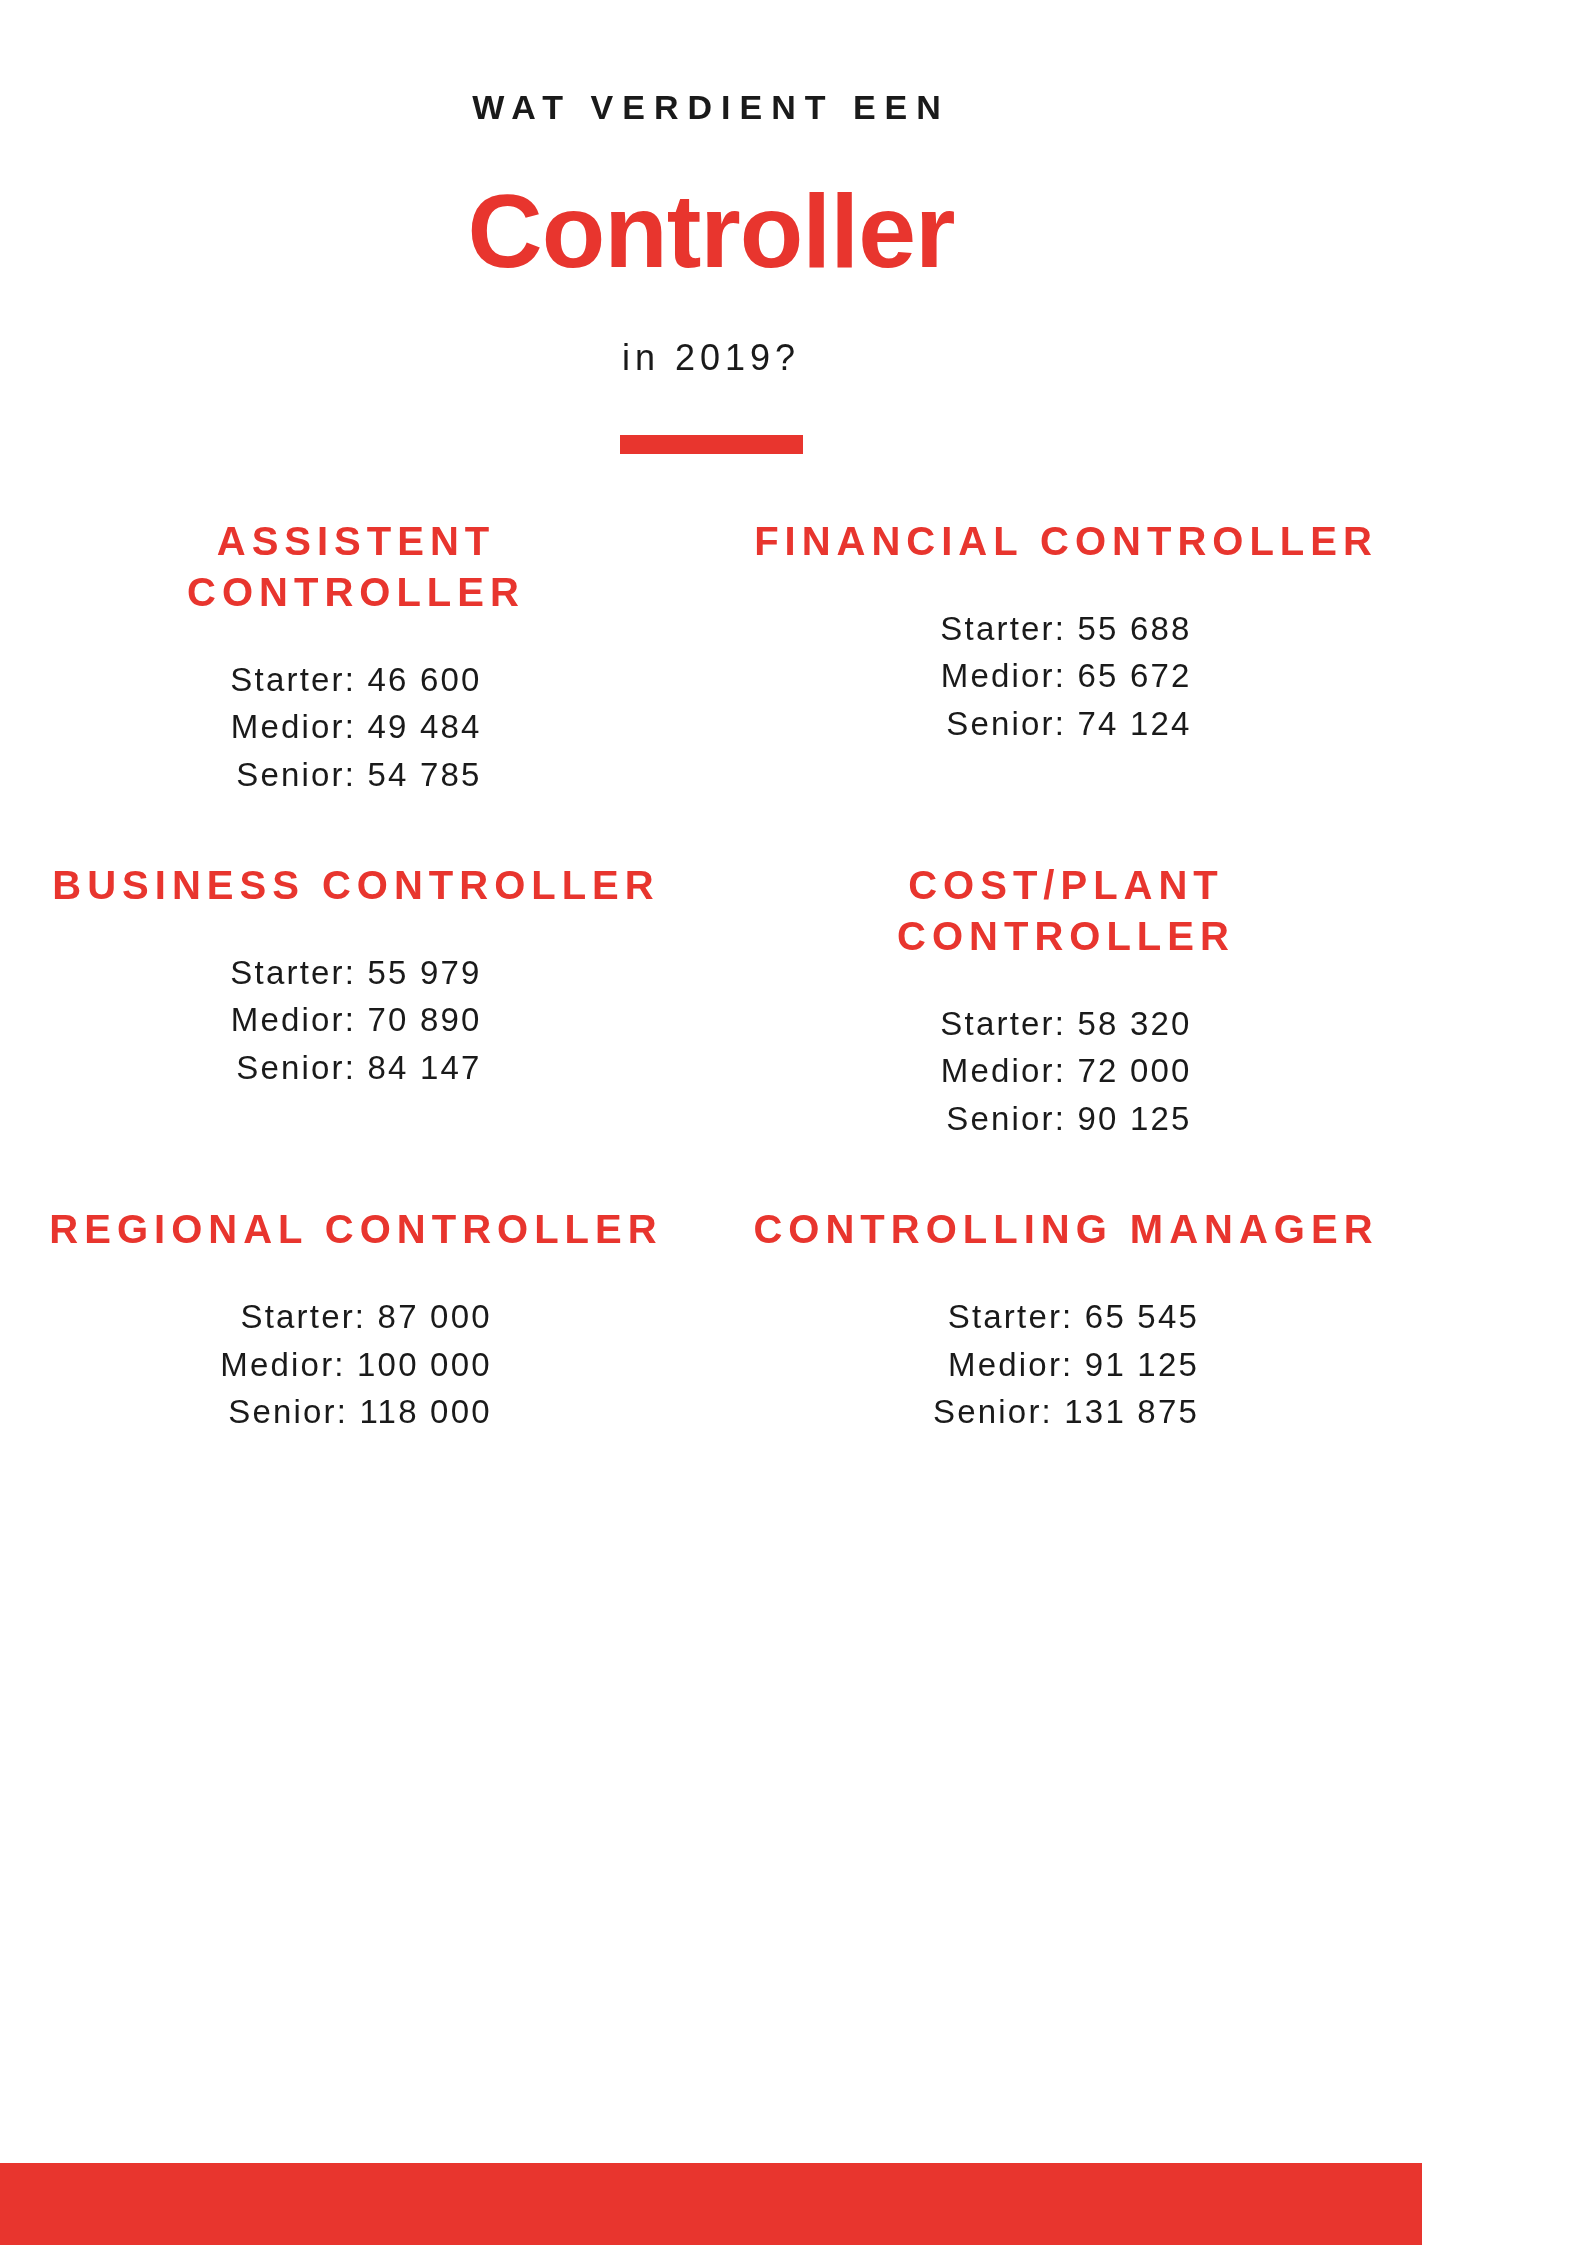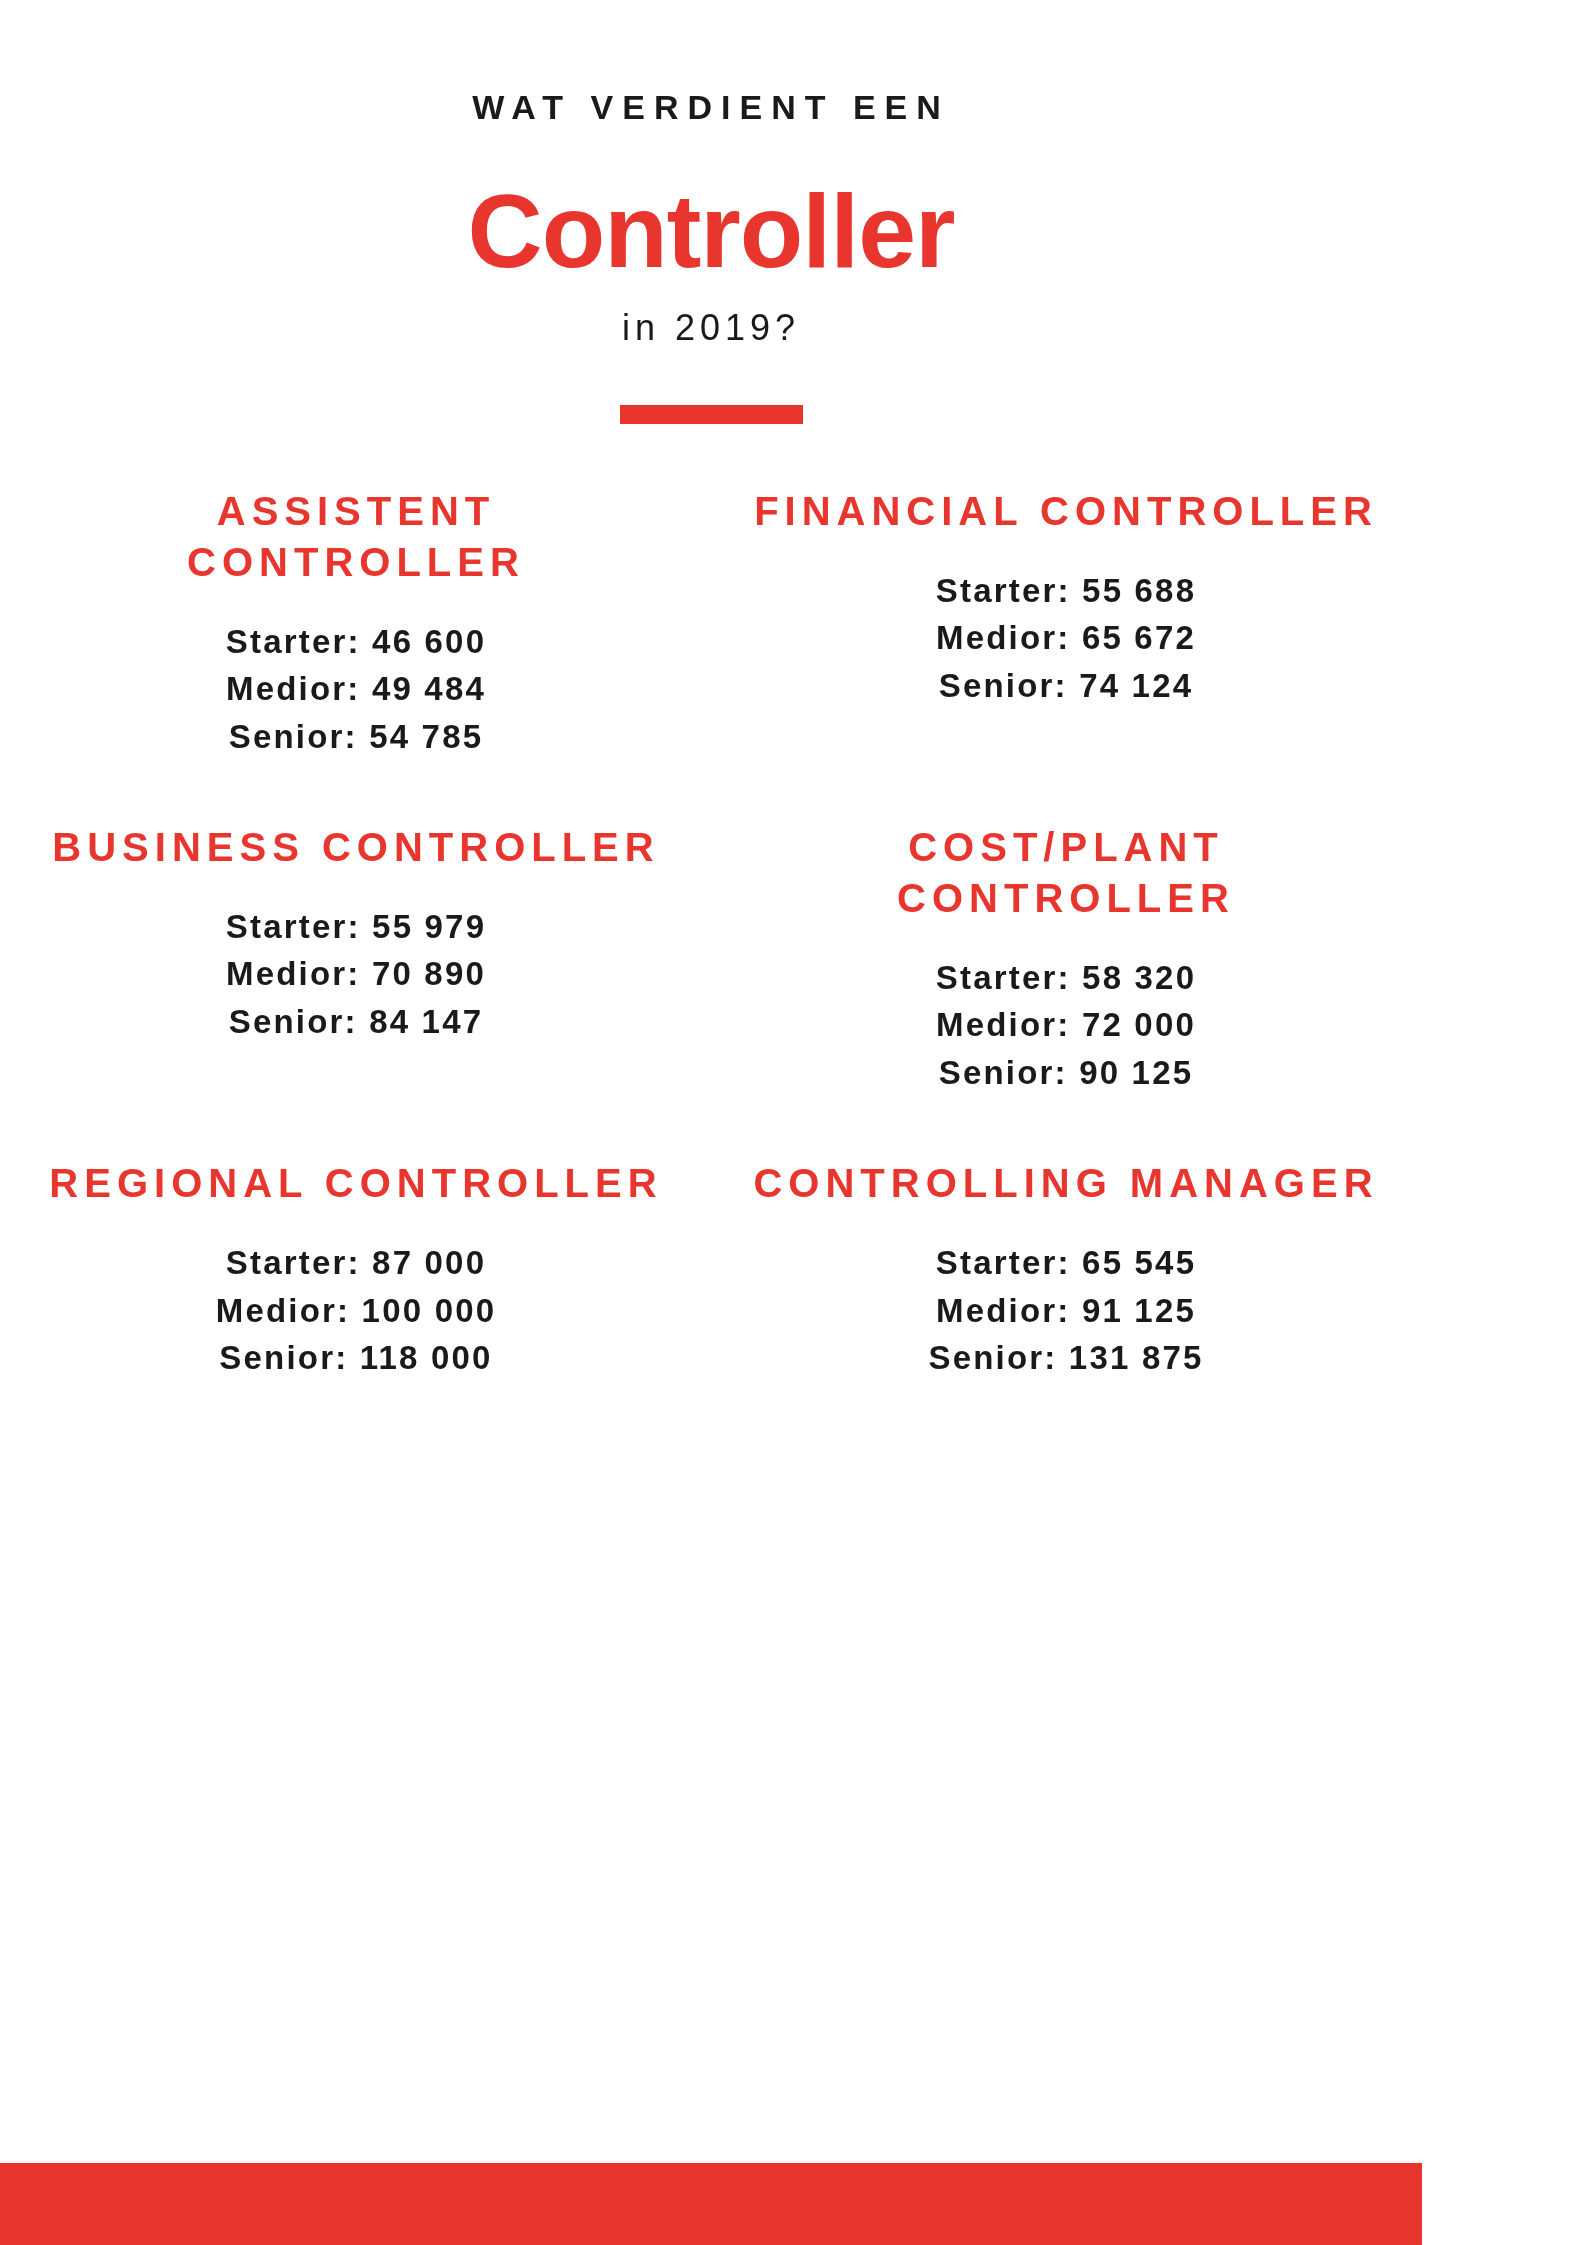--- a/index.html
+++ b/index.html
@@ -29,21 +29,21 @@
   }
   .title {
     margin-top: 52px;
     font-size: 104px;
     font-weight: bold;
     color: #e8352e;
     letter-spacing: -1px;
     line-height: 1;
   }
   .subtitle {
-    margin-top: 24px;
+    margin-top: 54px;
     font-size: 36px;
     letter-spacing: 5px;
     color: #1a1a1a;
   }
   .divider {
     width: 183px;
     height: 19px;
     background: #e8352e;
     margin: 56px auto 0 auto;
   }
@@ -61,24 +61,23 @@
   .cell-right { }
   .role-name {
     color: #e8352e;
     font-size: 40px;
     font-weight: bold;
     letter-spacing: 6px;
     line-height: 1.27;
     text-transform: uppercase;
   }
   .salaries {
-    margin-top: 30px;
+    margin-top: 38px;
     display: inline-block;
-    text-align: center;
-    font-weight: bold;
+    text-align: right;
   }
   .sal-line {
     font-size: 33px;
     letter-spacing: 2.2px;
     color: #1a1a1a;
     line-height: 1.44;
     white-space: nowrap;
   }
   .logo-wrap {
     margin-top: 92px;

